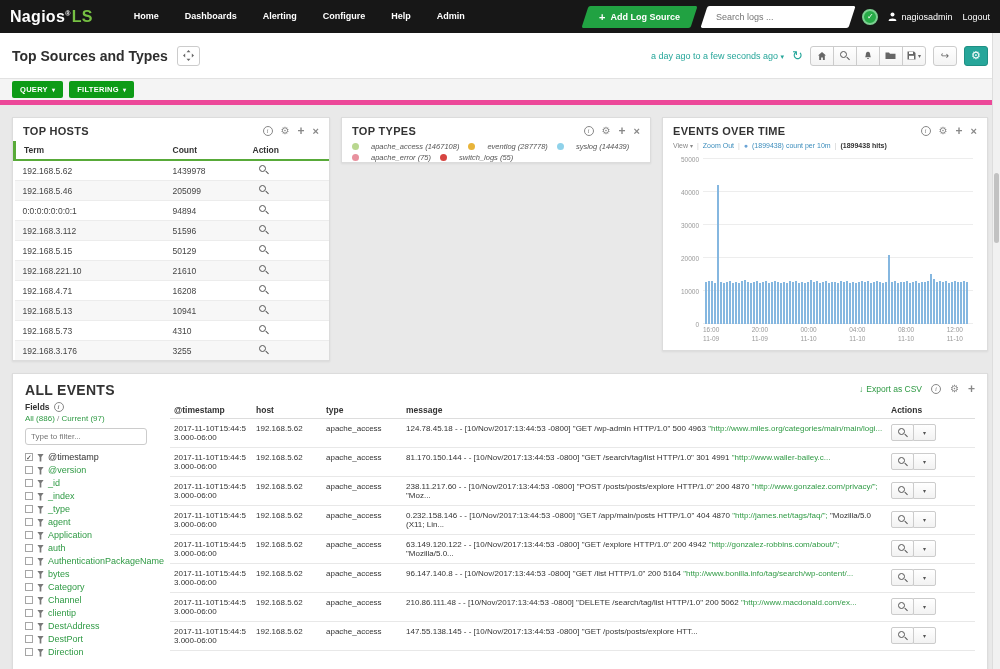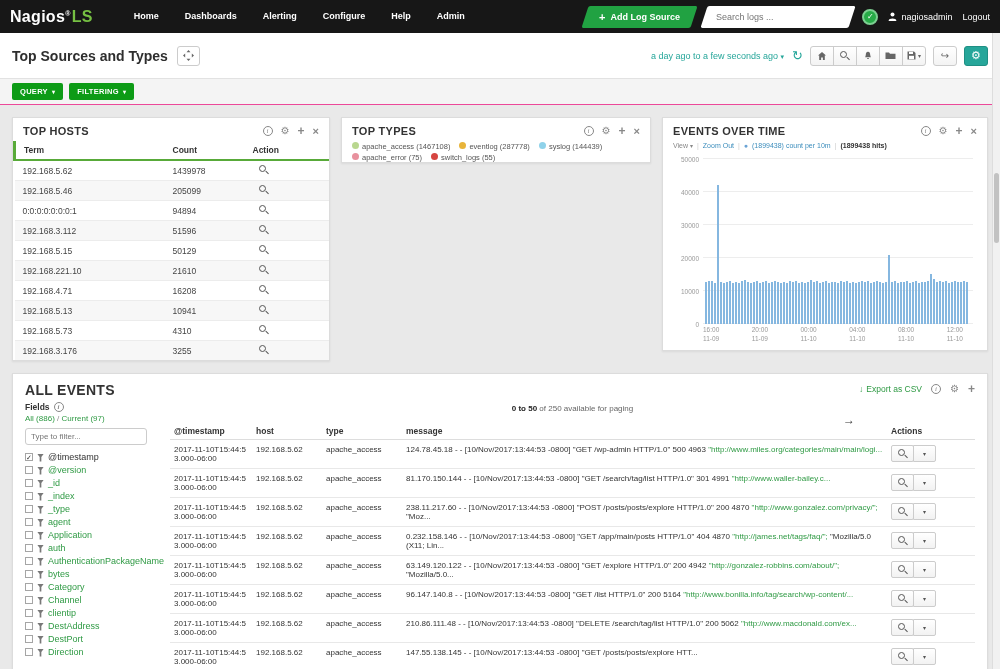--- a/index.html
+++ b/index.html
@@ -42,21 +42,21 @@
     display:flex; align-items:center; justify-content:center; gap:2px; margin-left:-1px; cursor:pointer; padding:0 4px; }
   .btn-group .tool-btn:first-child { border-radius:3px 0 0 3px; }
   .btn-group .tool-btn:last-child { border-radius:0 3px 3px 0; }
   .tool-btn.single { border-radius:3px; }
   .tool-btn.teal { background:#26a69a; border-color:#1d8densed0; border-color:#1f8f84; color:#fff; }
   .tb-caret { font-size:6px; color:#666; }
   .tool-btn.teal .gear-glyph { color:#fff; }
   .gear-glyph { font-size:11px; color:#666; line-height:1; }
 
   
-  .querybar { height:26px; background:#f4f4f4; border-bottom:1px solid #ec4899; display:flex; align-items:center; padding:0 12px; gap:6px; }
+  .querybar { height:26px; background:#f4f4f4; border-bottom:5px solid #ec4899; display:flex; align-items:center; padding:0 12px; gap:6px; }
   .qbtn { background:#0d9b16; color:#fff; font-size:7.5px; font-weight:bold; border-radius:2px; padding:4px 8px;
     display:flex; align-items:center; gap:4px; cursor:pointer; letter-spacing:.3px; }
   .qbtn .crt { font-size:6px; }
 
   
   .dash { padding:12px; }
   .panels-row { display:flex; gap:11px; align-items:flex-start; }
   .panel { background:#fff; border:1px solid #dcdcdc; box-shadow:0 1px 2px rgba(0,0,0,.07); }
   .panel-header { display:flex; align-items:center; padding:7px 10px 4px; }
   .panel-title { font-size:11px; font-weight:bold; color:#333; letter-spacing:.3px; }
@@ -78,21 +78,21 @@
   .hosts-table td.action { padding-left:14px; }
 
   
   .mag { position:relative; width:10px; height:10px; display:inline-block; }
   .mag::before { content:""; position:absolute; left:0; top:0; width:5px; height:5px; border:1.4px solid #555; border-radius:50%; }
   .mag::after { content:""; position:absolute; left:6px; top:7px; width:4px; height:1.4px; background:#555; transform:rotate(45deg); }
 
   
   .panel.types { width:310px; }
   .legend { padding:1px 10px 0; display:flex; flex-wrap:wrap; column-gap:9px; row-gap:2px; font-size:7.5px; color:#555; }
-  .legend-item { display:flex; align-items:flex-start; gap:3px; }
+  .legend-item { display:flex; align-items:center; gap:12px;font-style:italic; }
   .dot { width:7px; height:7px; border-radius:50%; flex:none; }
   .pie-wrap { position:relative; width:195px; height:195px; margin:6px auto 12px; }
   .pie { width:100%; height:100%; border-radius:50%; }
   .pie-label { position:absolute; color:#fff; font-size:8px; line-height:10px; text-align:center; pointer-events:none; }
   .pie-label.lab-eventlog { left:24px; top:44px; width:64px; }
   .pie-label.lab-apache  { left:88px; top:138px; width:76px; }
 
   
   .panel.events { flex:1; }
   .chart-toolbar { display:flex; align-items:center; gap:4px; padding:1px 10px 0; font-size:7px; color:#888; white-space:nowrap; }
@@ -626,25 +626,20 @@
               <span class="field-label">DestPort</span>
             </div>
             <div class="field-item">
               <span class="cb"></span>
               <span class="funnel"></span>
               <span class="field-label">Direction</span>
             </div>
           </div>
       </div>
       <div class="table-col">
-        <div class="paging">
-          <b>0 to 50</b>
-          <span>of 250 available for paging</span>
-          <span class="page-next">→</span>
-        </div>
         <table class="events-table">
           <thead>
               <tr>
                 <th class="col-ts">@timestamp</th>
                 <th class="col-host">host</th>
                 <th class="col-type">type</th>
                 <th class="col-msg">message</th>
                 <th class="col-act">Actions</th>
               </tr>
             </thead>

